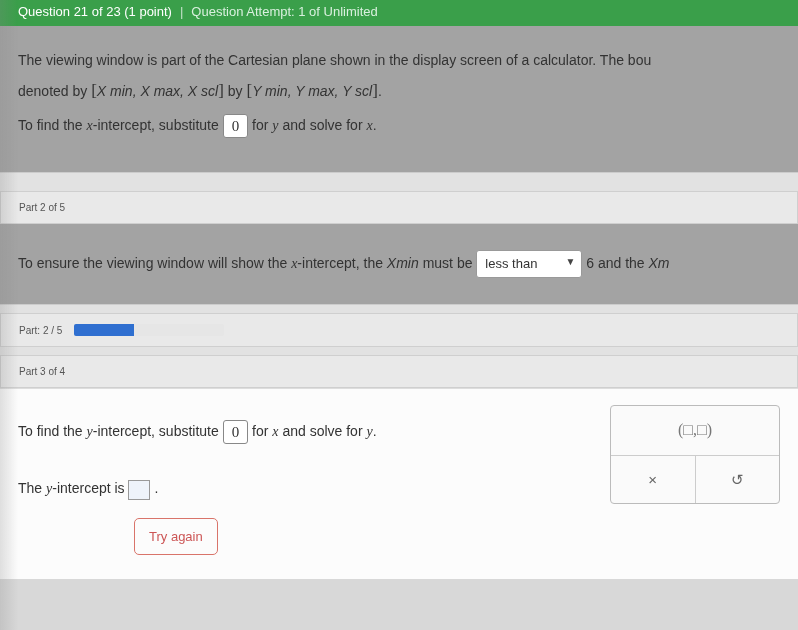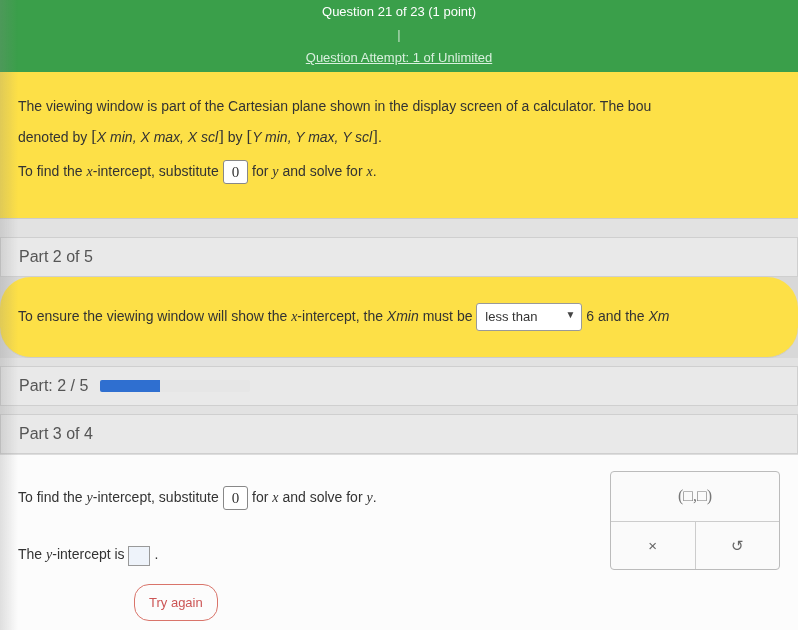--- a/index.html
+++ b/index.html
@@ -12,35 +12,34 @@
       overflow: hidden;
     }
     .header-bar {
       background: #3a9f4a;
       color: #fff;
       padding: 4px 18px 7px;
       font-size: 13px;
       display: flex;
       align-items: center;
       gap: 8px;
-      flex-direction: column;
     }
     .header-bar .divider { opacity: 0.7; }
-    .header-bar .qtext { color: #d9f0de; text-decoration: underline; }
+    .header-bar .qtext { color: #d9f0de; }
     .content-area {
-      background: #fde047;
+      background: #a3a3a3;
       padding: 14px 18px 24px;
       border-bottom: 1px solid #ccc;
       line-height: 1.55;
     }
     .section-header {
       background: #e9e9e9;
       border: 1px solid #cfcfcf;
       padding: 10px 18px;
-      font-size: 16px;
+      font-size: 10px;
       color: #555;
       display: flex;
       align-items: center;
       gap: 12px;
     }
     .spacer { height: 18px; background: #e2e2e2; }
     .spacer-sm { height: 8px; background: #e2e2e2; }
     .line { margin: 10px 0; }
     .mi { font-style: italic; font-family: 'Times New Roman', serif; }
     .mx { font-family: Liberation Sans, sans-serif; font-style: italic; }
@@ -119,21 +118,21 @@
       width: 22px;
       height: 20px;
       border: 1px solid #999;
       background: #eef3fa;
       vertical-align: middle;
     }
     .try-again {
       display: inline-block;
       border: 1.5px solid #d9746a;
       color: #c55;
-      border-radius: 15px;
+      border-radius: 5px;
       padding: 6px 14px;
       font-size: 13px;
       margin-left: 116px;
       margin-top: 6px;
     }
     .clearfix::after { content: ""; display: table; clear: both; }
     .left-edge {
       position: fixed; left: 0; top: 0; bottom: 0; width: 18px;
       background: linear-gradient(to right, #888, transparent);
       pointer-events: none;
@@ -162,21 +161,21 @@
     <span> for </span><span class="mi">y</span><span> and solve for </span><span class="mi">x</span><span>.</span>
   </div>
 </div>
 
 <div class="spacer"></div>
 
 <div class="section-header">
   <span>Part 2 of 5</span>
 </div>
 
-<div class="content-area" style="padding-top:26px;padding-bottom:26px;border-radius:31px;">
+<div class="content-area" style="padding-top:26px;padding-bottom:26px;">
   <span>To ensure the viewing window will show the </span><span class="mi">x</span><span>-intercept, the </span><span class="mx">Xmin</span><span> must be </span>
   <span class="dropdown">
     <span>less than</span>
     <span class="caret">▼</span>
   </span>
   <span> 6 and the </span><span class="mx">Xm</span>
 </div>
 
 <div class="spacer-sm"></div>
 

